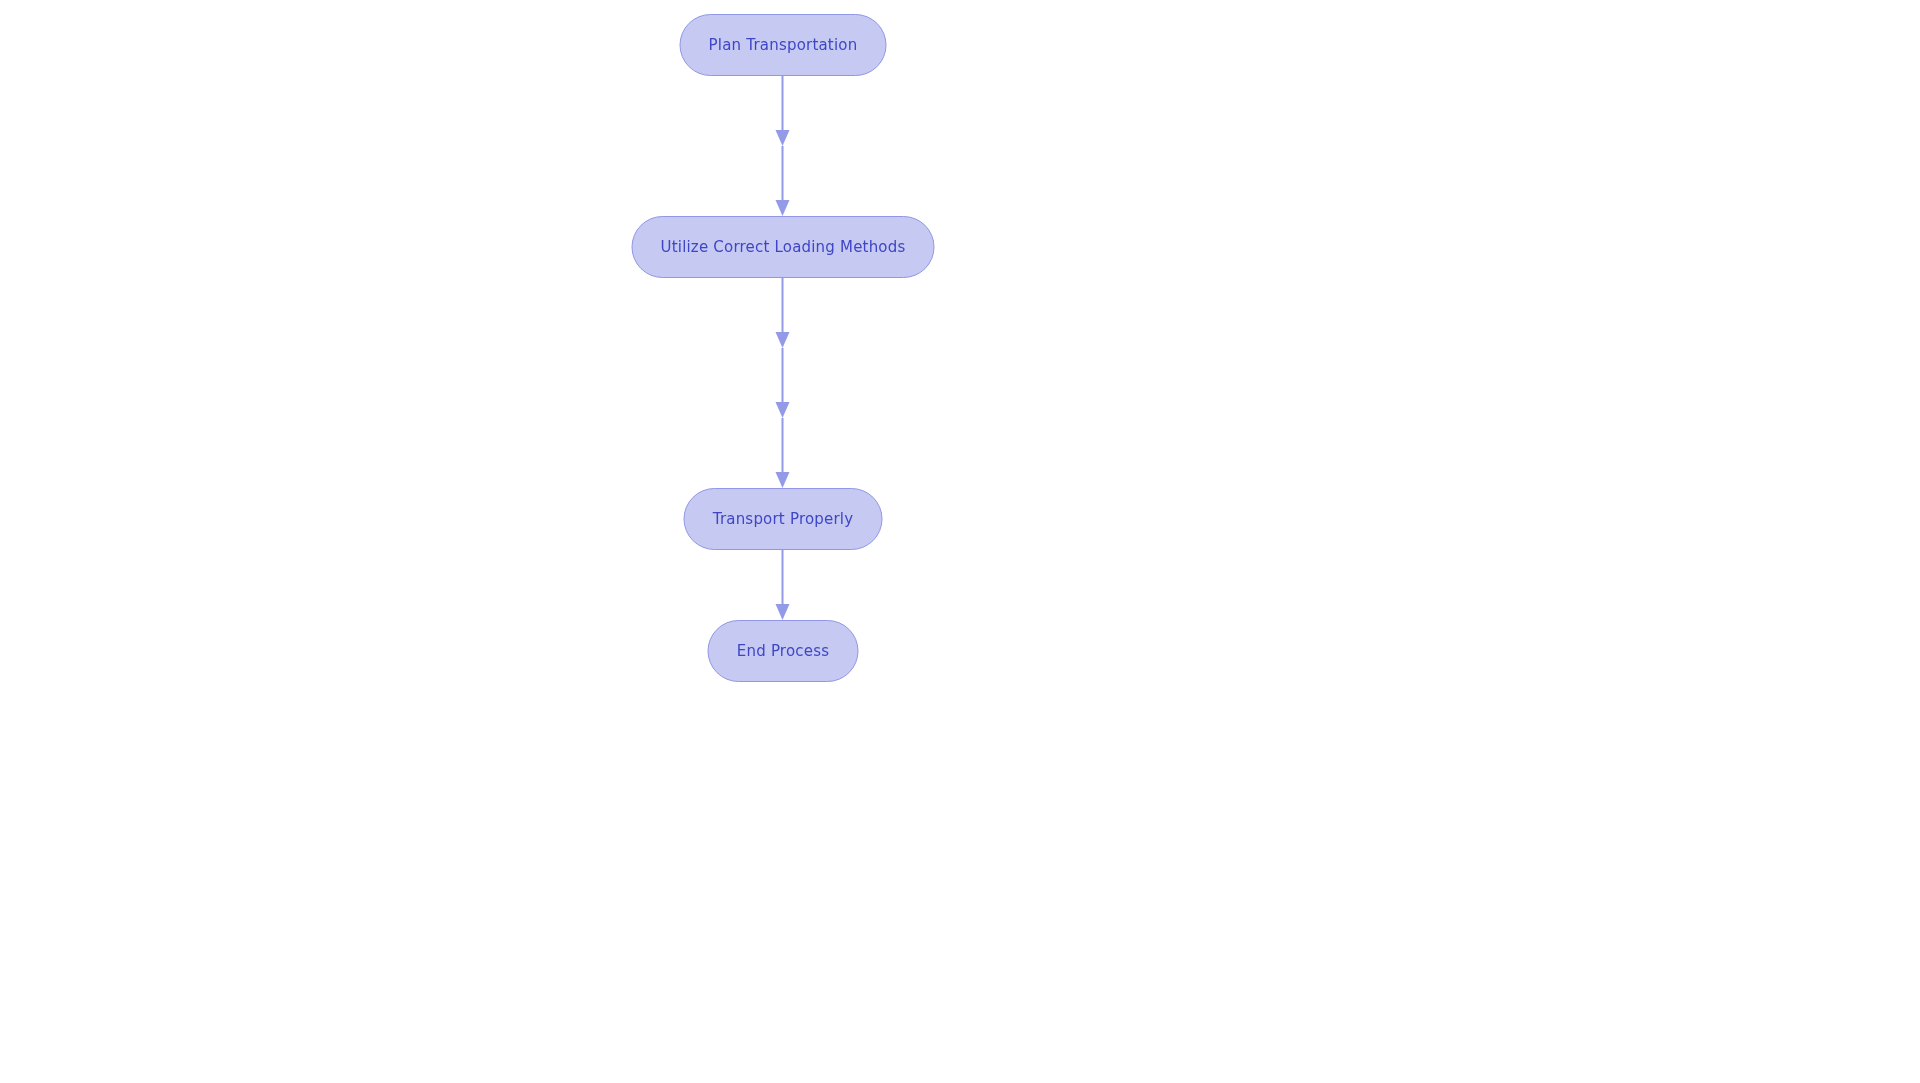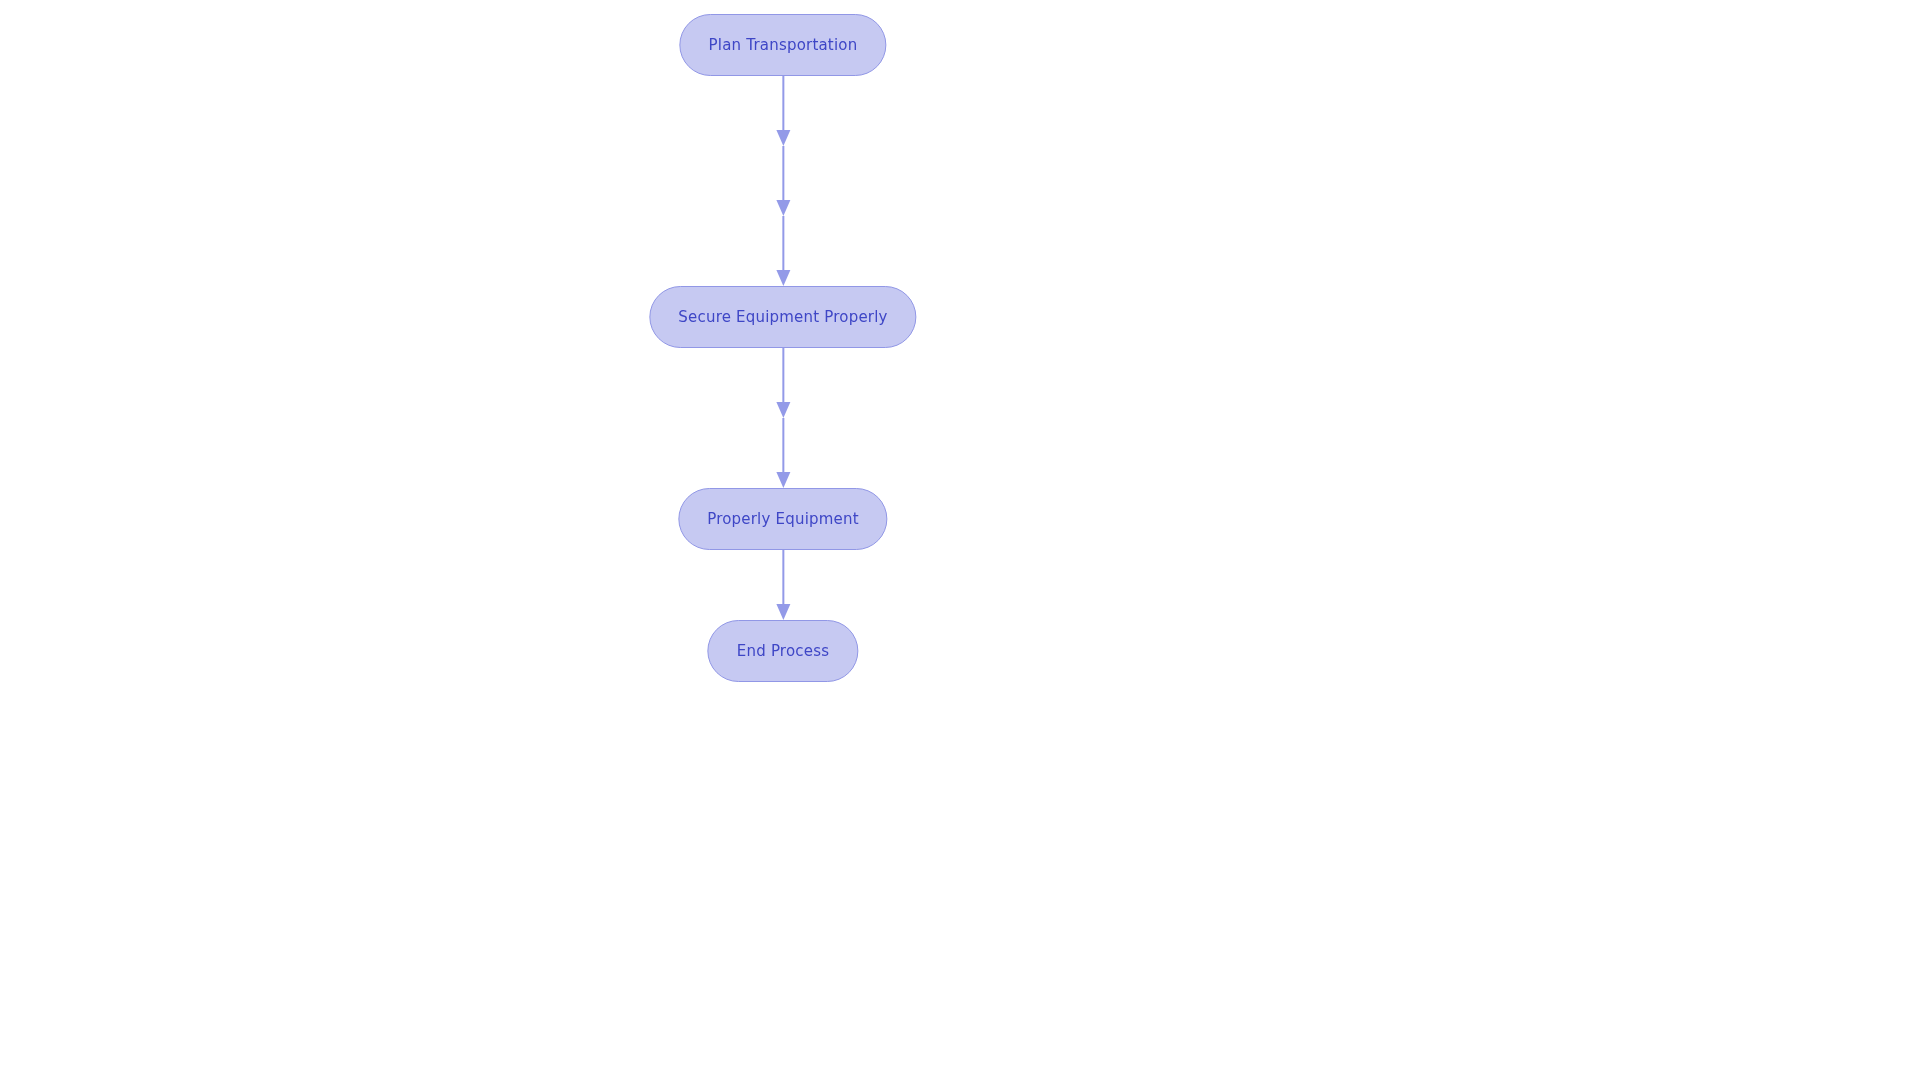--- a/index.html
+++ b/index.html
@@ -72,43 +72,43 @@
     <div class="line"></div>
     <div class="head"></div>
   </div>
 
 
   <div class="arrow">
     <div class="line"></div>
     <div class="head"></div>
   </div>
 
-
-  <div class="arrow">
-    <div class="line"></div>
-    <div class="head"></div>
-  </div>
-
   <div class="node">
-    <span>Secure Equipment Properly</span>
+    <span>Utilize Correct Loading Methods</span>
   </div>
 
   <div class="arrow">
     <div class="line"></div>
     <div class="head"></div>
   </div>
 
 
   <div class="arrow">
     <div class="line"></div>
     <div class="head"></div>
   </div>
 
+
+  <div class="arrow">
+    <div class="line"></div>
+    <div class="head"></div>
+  </div>
+
   <div class="node">
-    <span>Properly Equipment</span>
+    <span>Transport Properly</span>
   </div>
 
   <div class="arrow">
     <div class="line"></div>
     <div class="head"></div>
   </div>
 
   <div class="node">
     <span>End Process</span>
   </div>

